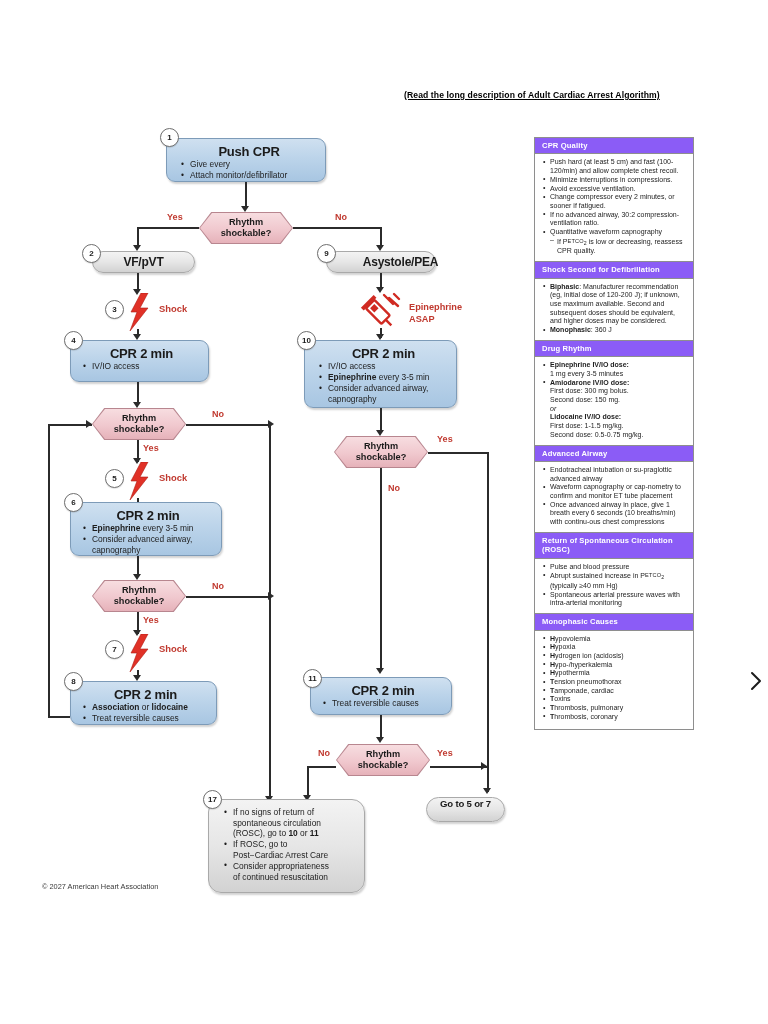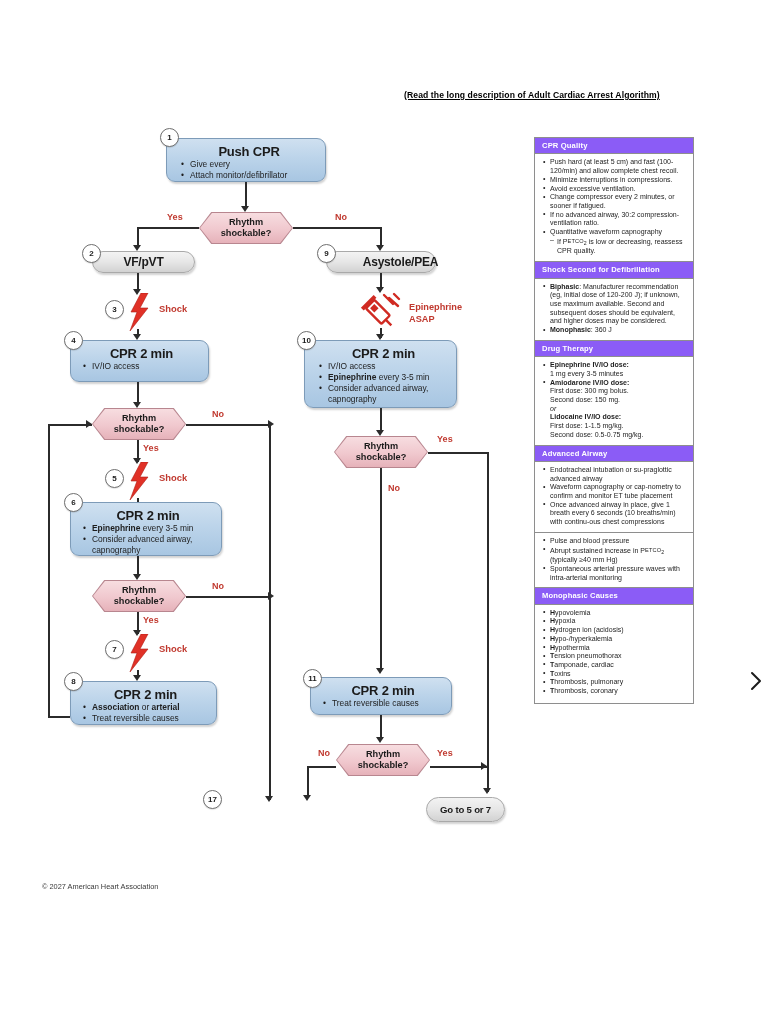--- a/index.html
+++ b/index.html
@@ -276,21 +276,21 @@
   </svg>
   <div class="numcirc" style="left:105px;top:640px;">7</div>
   <div class="shocklabel" style="left:159px;top:643px;">Shock</div>
 
   <div class="vline" style="left:137px;top:670px;height:8px;"></div>
   <div class="arrow-d" style="left:133px;top:675px;"></div>
 
   <div class="node blue" style="left:70px;top:681px;width:147px;height:44px;padding:5px 8px 0 12px;">
     <div class="node-title">CPR 2 min</div>
     <ul>
-      <li><b>Association</b> or <b>arterial</b></li>
+      <li><b>Association</b> or <b>lidocaine</b></li>
       <li>Treat reversible causes</li>
     </ul>
   </div>
   <div class="numcirc" style="left:64px;top:672px;">8</div>
 
   <div class="hline" style="left:48px;top:716px;width:22px;"></div>
   <div class="vline" style="left:48px;top:424px;height:293px;"></div>
   <div class="hline" style="left:48px;top:424px;width:44px;"></div>
   <div class="arrow-r" style="left:86px;top:420px;"></div>
 
@@ -379,23 +379,30 @@
   <div class="ylabel" style="left:318px;top:748px;">No</div>
   <div class="ylabel" style="left:437px;top:748px;">Yes</div>
 
   <div class="hline" style="left:307px;top:766px;width:29px;"></div>
   <div class="vline" style="left:307px;top:766px;height:32px;"></div>
   <div class="arrow-d" style="left:303px;top:795px;"></div>
 
   <div class="hline" style="left:430px;top:766px;width:58px;"></div>
   <div class="arrow-r" style="left:481px;top:762px;"></div>
 
+  <div class="node grey" style="left:208px;top:799px;width:157px;height:94px;padding:7px 8px 0 15px;">
+    <ul>
+      <li>If no signs of return of<br>spontaneous circulation<br>(ROSC), go to <b>10</b> or <b>11</b></li>
+      <li>If ROSC, go to<br>Post−Cardiac Arrest Care</li>
+      <li>Consider appropriateness<br>of continued resuscitation</li>
+    </ul>
+  </div>
   <div class="numcirc" style="left:203px;top:790px;">17</div>
 
-  <div class="node grey pill" style="left:426px;top:797px;width:79px;height:25px;display:flex;align-items:center;justify-content:center;">
+  <div class="node grey pill" style="left:426px;top:797px;width:79px;height:25px;display:flex;justify-content:center;">
     <div class="node-title" style="font-size:9.6px;">Go to 5 or 7</div>
   </div>
 
   <div class="panel">
 
     <div class="sec-head">CPR Quality</div>
     <div class="sec-body">
       <ul>
         <li>Push hard (at least 5 cm) and fast (100-120/min) and allow complete chest recoil.</li>
         <li>Minimize interruptions in compressions.</li>
@@ -408,39 +415,40 @@
     </div>
 
     <div class="sec-head">Shock Second for Defibrillation</div>
     <div class="sec-body">
       <ul>
         <li><b>Biphasic</b>: Manufacturer recommendation (eg, initial dose of 120-200 J); if unknown, use maximum available. Second and subsequent doses should be equivalent, and higher doses may be considered.</li>
         <li><b>Monophasic</b>: 360 J</li>
       </ul>
     </div>
 
-    <div class="sec-head">Drug Therapy</div>
+    <div class="sec-head">Drug Rhythm</div>
     <div class="sec-body">
       <ul>
         <li><b>Epinephrine IV/IO dose:</b><br>1 mg every 3-5 minutes</li>
         <li><b>Amiodarone IV/IO dose:</b><br>First dose: 300 mg bolus.<br>Second dose: 150 mg.</li>
         <li class="plain"><i>or</i></li>
         <li class="plain"><b>Lidocaine IV/IO dose:</b><br>First dose: 1-1.5 mg/kg.<br>Second dose: 0.5-0.75 mg/kg.</li>
       </ul>
     </div>
 
     <div class="sec-head">Advanced Airway</div>
     <div class="sec-body">
       <ul>
         <li>Endotracheal intubation or su-praglottic advanced airway</li>
         <li>Waveform capnography or cap-nometry to confirm and monitor ET tube placement</li>
         <li>Once advanced airway in place, give 1 breath every 6 seconds (10 breaths/min) with continu-ous chest compressions</li>
       </ul>
     </div>
 
+    <div class="sec-head">Return of Spontaneous Circulation (ROSC)</div>
     <div class="sec-body">
       <ul>
         <li>Pulse and blood pressure</li>
         <li>Abrupt sustained increase in P<span class="sml">ETCO</span><span class="sub2">2</span> (typically ≥40 mm Hg)</li>
         <li>Spontaneous arterial pressure waves with intra-arterial monitoring</li>
       </ul>
     </div>
 
     <div class="sec-head">Monophasic Causes</div>
     <div class="sec-body" style="border-bottom:none;padding-bottom:7px;">

